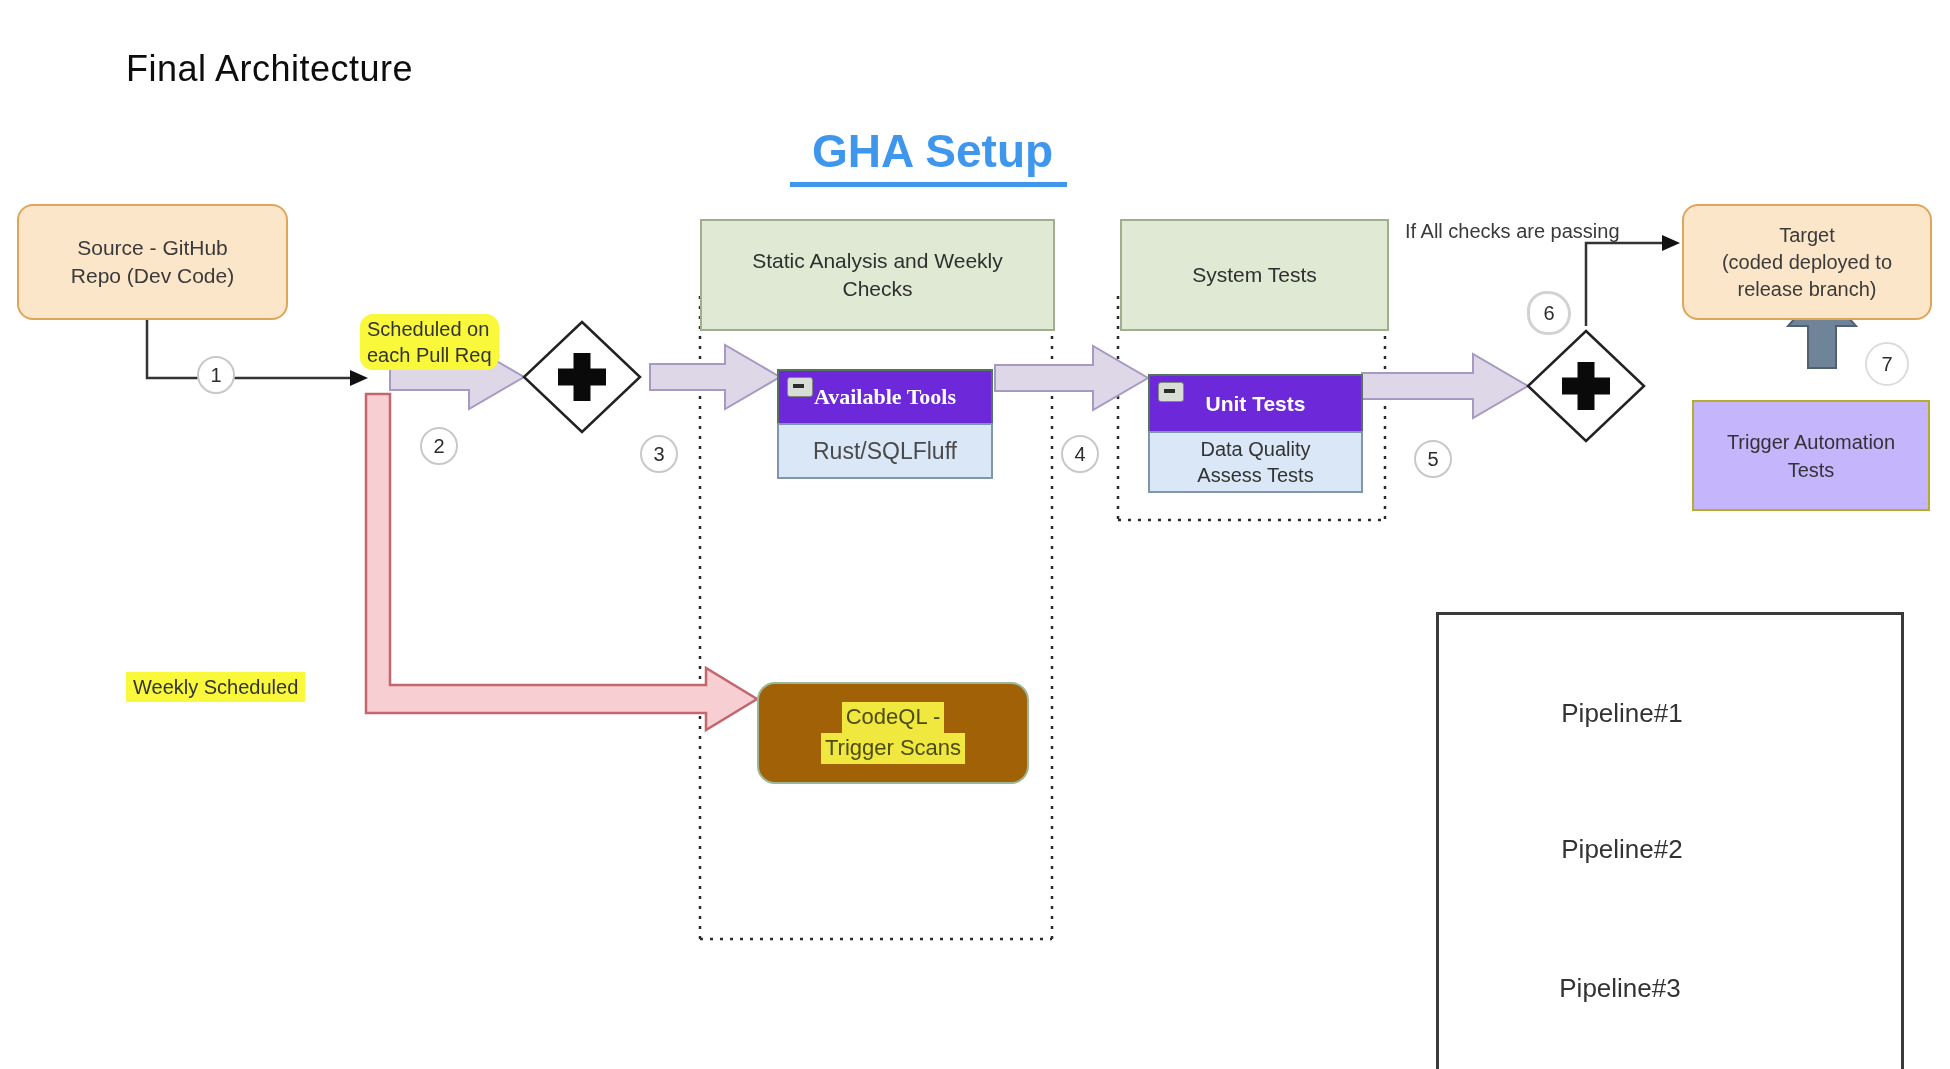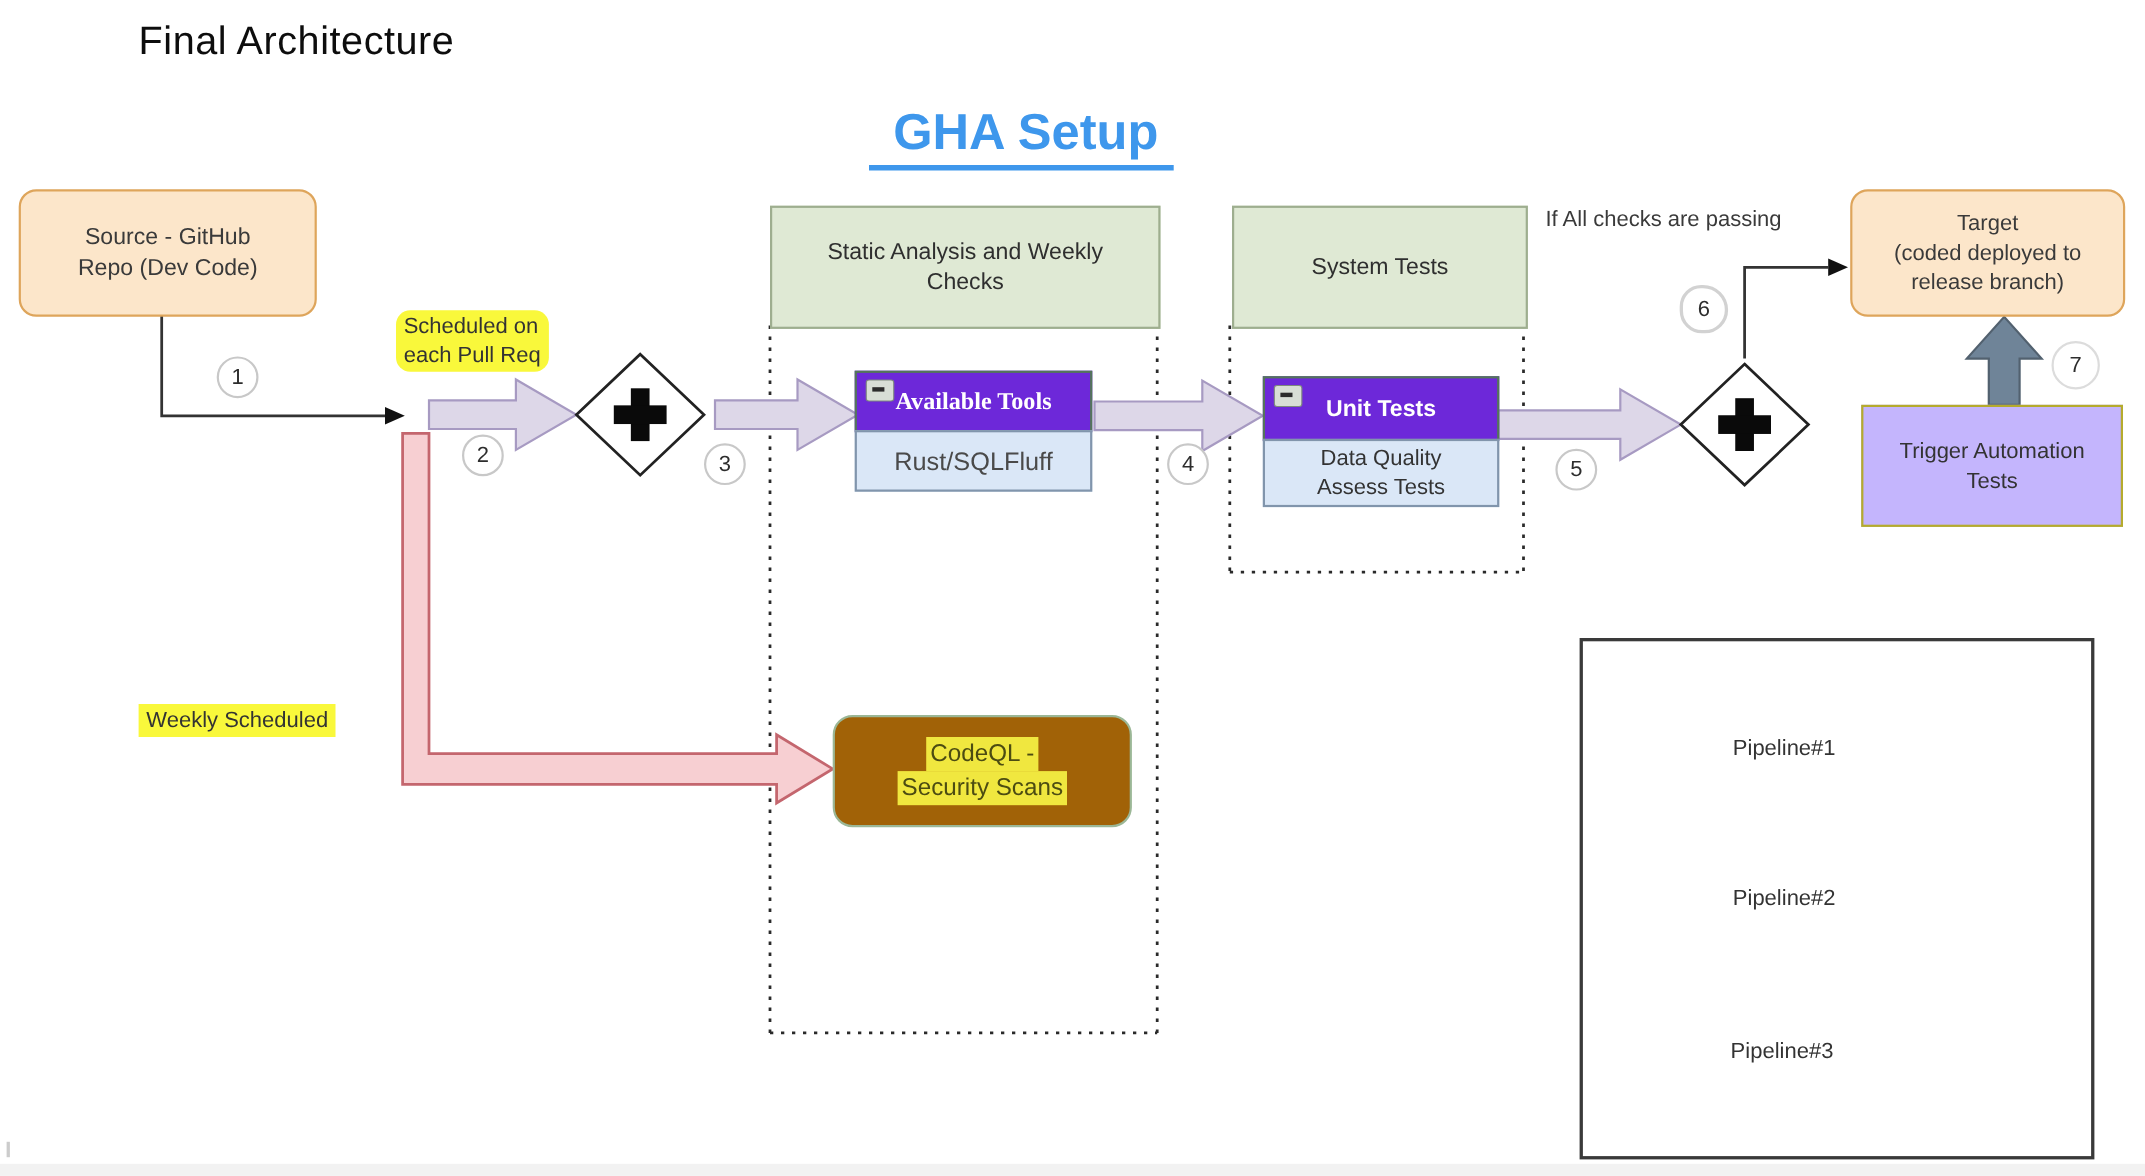--- a/index.html
+++ b/index.html
@@ -1,18 +1,18 @@
 <!DOCTYPE html>
 <html><head>
 <meta charset="utf-8">
 <style>
   html,body{margin:0;padding:0;background:#fff;}
   #stage{position:relative;width:1950px;height:1069px;background:#ffffff;overflow:hidden;
          font-family:"Liberation Sans", sans-serif;color:#333;}
-  .abs{position:absolute;}
+  .abs{position:absolute;margin-top:32px;}
   .pre{white-space:pre-line;}
   .center{display:flex;align-items:center;justify-content:center;text-align:center;}
   #svgLayer{position:absolute;left:0;top:0;width:1950px;height:1069px;}
 
   .page-title{left:126px;top:16px;font-size:36px;color:#0d0d0d;letter-spacing:.5px;}
   .gha{left:790px;top:92px;font-size:46px;font-weight:bold;color:#3E97EC;
        border-bottom:5px solid #3E97EC;padding:0 14px 4px 22px;}
 
   .roundedbox{border-radius:16px;background:#FCE6CA;border:2.5px solid #DEA55B;
               font-size:21px;color:#3a3a3a;line-height:1.35;}
@@ -46,21 +46,21 @@
   .sched{left:360px;top:282px;border-radius:13px;}
   .weekly{left:126px;top:640px;}
   .ifall{left:1405px;top:188px;font-size:20px;color:#3a3a3a;}
 
   .num{width:34px;height:34px;border-radius:50%;background:#fff;border:2px solid #c8c8c8;
        font-size:20px;color:#2d2d2d;transform:translate(-50%,-50%);}
   .num6{border:3px solid #d2d2d2;border-radius:46% 54% 50% 48%;width:38px;height:38px;}
   .num7{width:40px;height:40px;border:2px solid #dcdcdc;}
 
   .legendbox{left:1436px;top:580px;width:462px;height:468px;border:3px solid #3a3a3a;background:#fff;}
-  .legend-label{font-size:20px;color:#333;transform:translate(-50%,-50%);text-align:right;}
+  .legend-label{font-size:26px;color:#333;transform:translate(-50%,-50%);text-align:right;}
 
   .bottomstrip{left:0;top:1058px;width:1950px;height:11px;background:#f2f2f2;}
   .edgetick{left:6px;top:1038px;width:3px;height:14px;background:#aaa;opacity:.6;}
 </style>
 </head>
 <body>
 
 <div id="stage">
 
   <svg id="svgLayer" viewBox="0 0 1950 1069">
@@ -132,21 +132,21 @@
 
   <div class="abs center brightgreen unithdr">
     <span class="minus-ico"></span>
     <span>Unit Tests</span>
   </div>
   <div class="abs center pre bluebody unitbody">Data Quality
 Assess Tests</div>
 
   <div class="abs center codeql">
     <span>CodeQL -</span>
-    <span>Security Scans</span>
+    <span>Trigger Scans</span>
   </div>
 
   <div class="abs center pre roundedbox tgt">Target
 (coded deployed to
 release branch)</div>
 
   <div class="abs center pre trigger">Trigger Automation
 Tests</div>
 
   <div class="abs pre hl sched">Scheduled on

